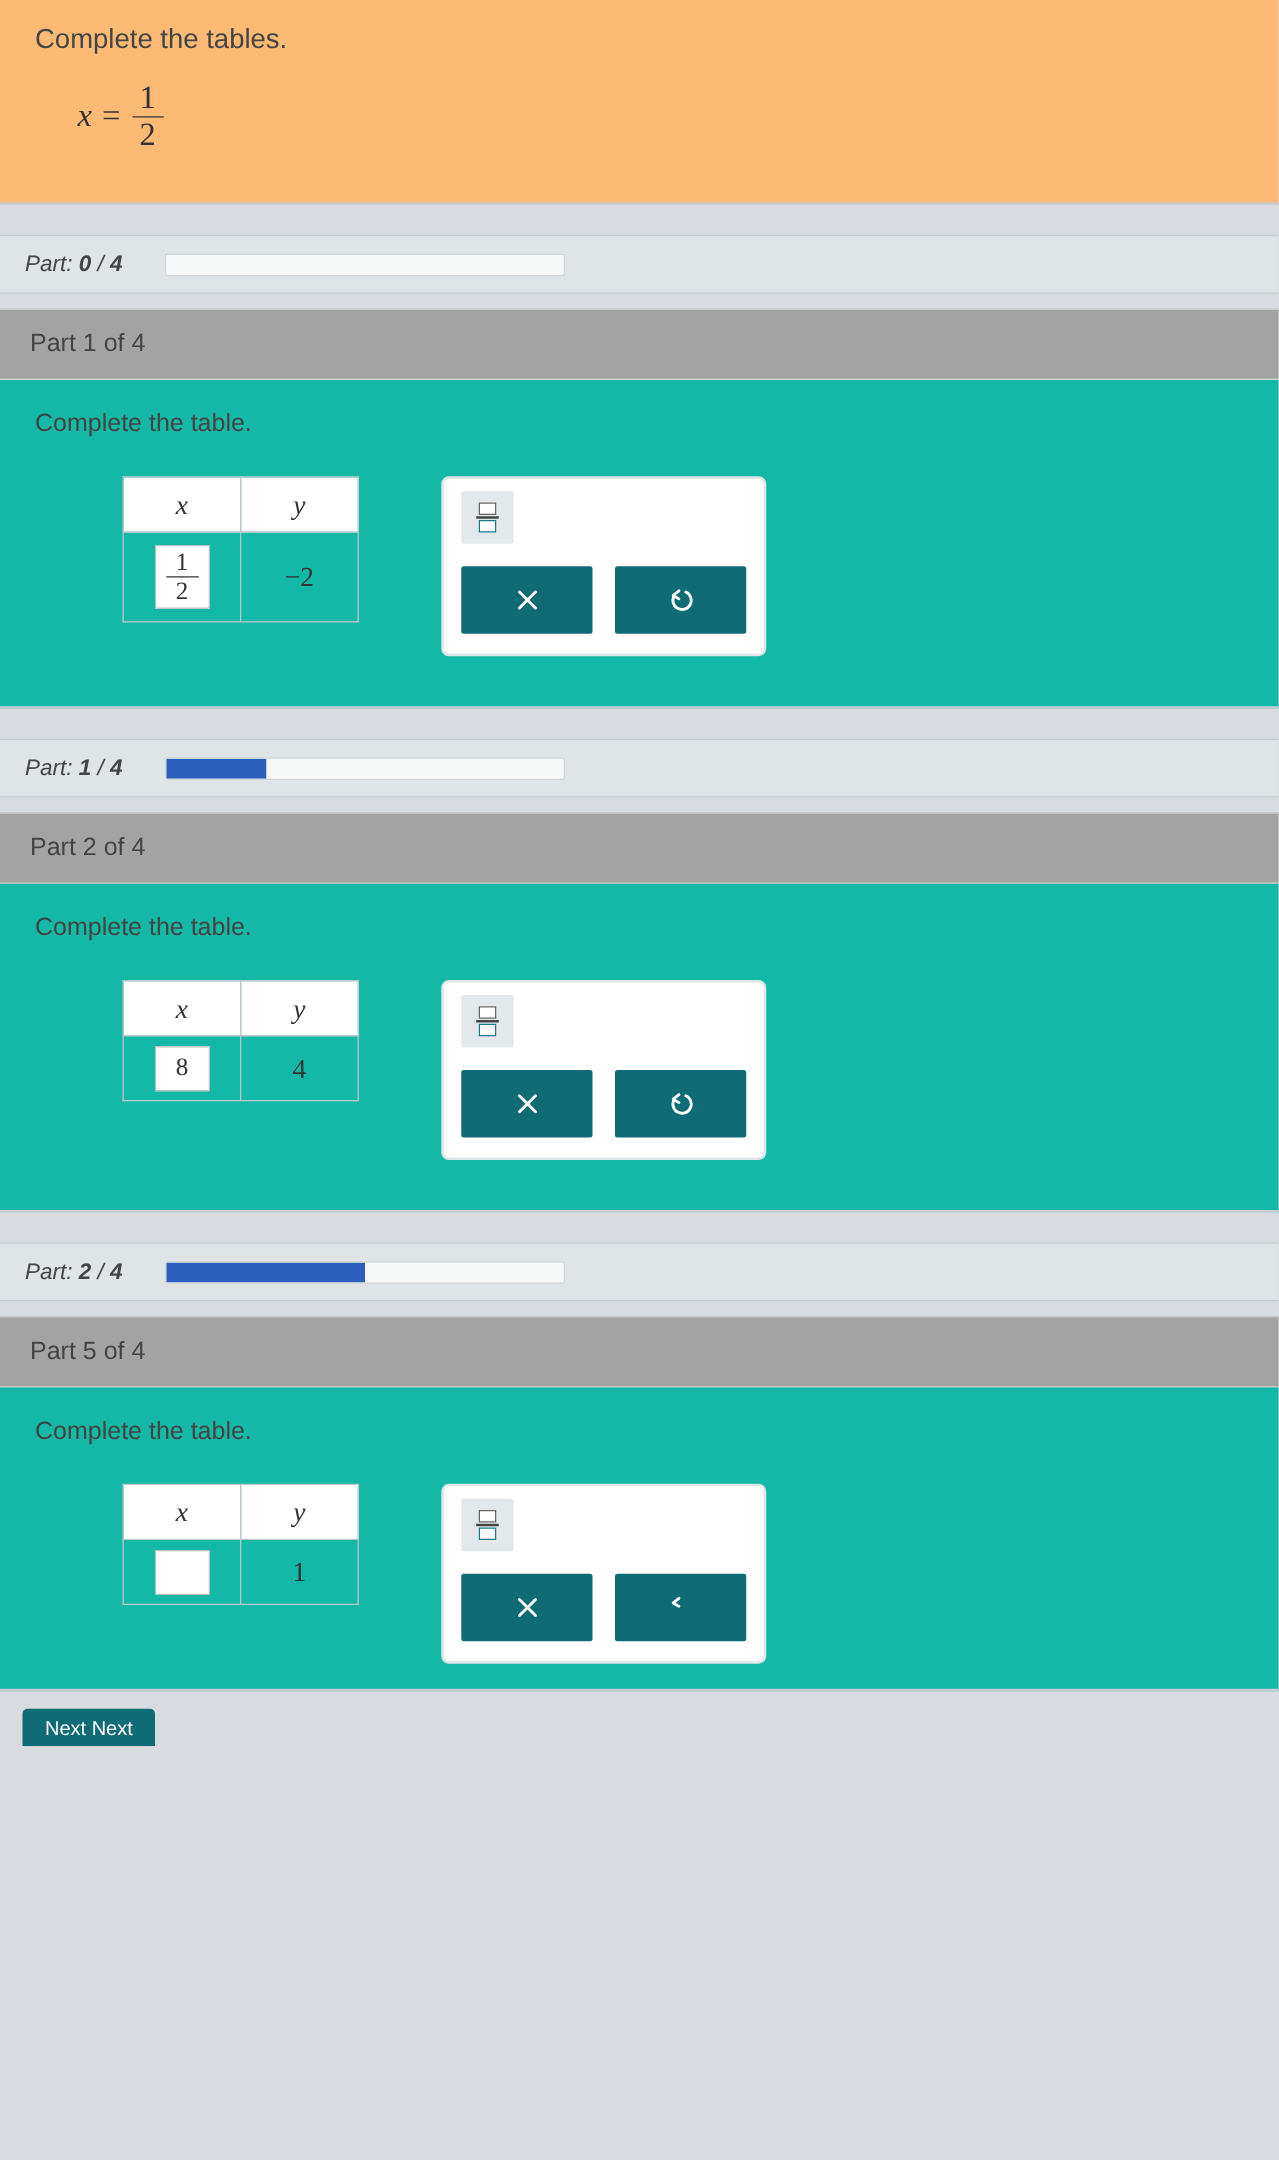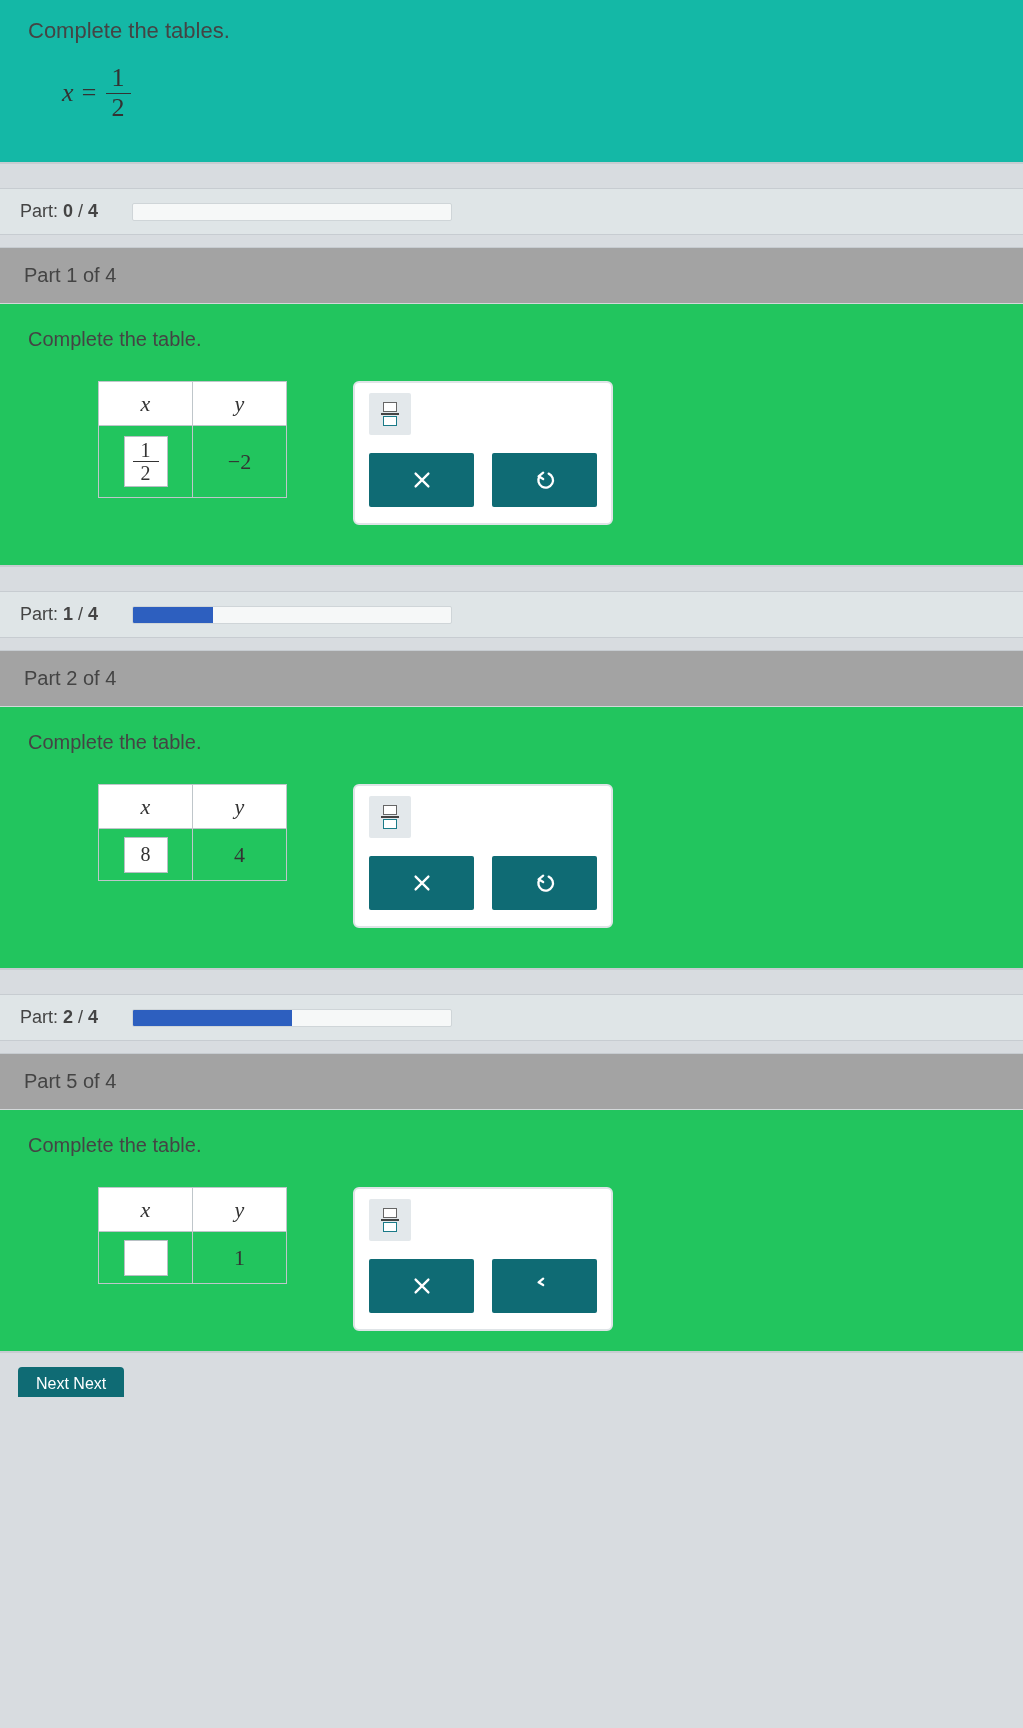--- a/index.html
+++ b/index.html
@@ -3,21 +3,21 @@
 <meta charset="utf-8">
 <style>
   * { box-sizing: border-box; margin: 0; padding: 0; }
   body {
     font-family: Arial, Helvetica, sans-serif;
     background: #d8dce0;
     color: #333;
     width: 1023px;
   }
   .question-card {
-    background: #14b8a6;
+    background: #fdba74;
     margin: 0;
     padding: 18px 46px 40px 28px;
     border-bottom: 2px solid #c7ccd1;
   }
   .prompt {
     font-size: 22px;
     color: #444;
     margin-bottom: 20px;
   }
   .equation {
@@ -37,20 +37,21 @@
   .equation .frac .den { padding: 0 6px; line-height: 1.1; }
 
   .progress-bar-row {
     background: #dfe5e7;
     padding: 12px 20px;
     display: flex;
     align-items: center;
     gap: 34px;
     border-top: 1px solid #c7ccd1;
     border-bottom: 1px solid #c7ccd1;
+    font-style: italic;
   }
   .progress-label { font-size: 18px; color: #444; }
   .progress-label b { font-weight: bold; }
   .progress-track {
     width: 320px; height: 18px;
     background: #f6f8f8;
     border: 1px solid #cfd5d8;
     border-radius: 2px;
     overflow: hidden;
   }
@@ -61,21 +62,21 @@
 
   .part-header {
     background: #a3a3a3;
     padding: 16px 24px;
     border-top: 1px solid #c7ccd1;
     border-bottom: 1px solid #d4d8da;
     font-size: 20px;
     color: #444;
   }
   .part-body {
-    background: #22c55e;
+    background: #14b8a6;
     padding: 24px 28px 40px 28px;
     border-bottom: 2px solid #c7ccd1;
   }
   .part-body .instr {
     font-size: 20px;
     color: #444;
     margin-bottom: 30px;
   }
   .part-content {
     display: flex;

